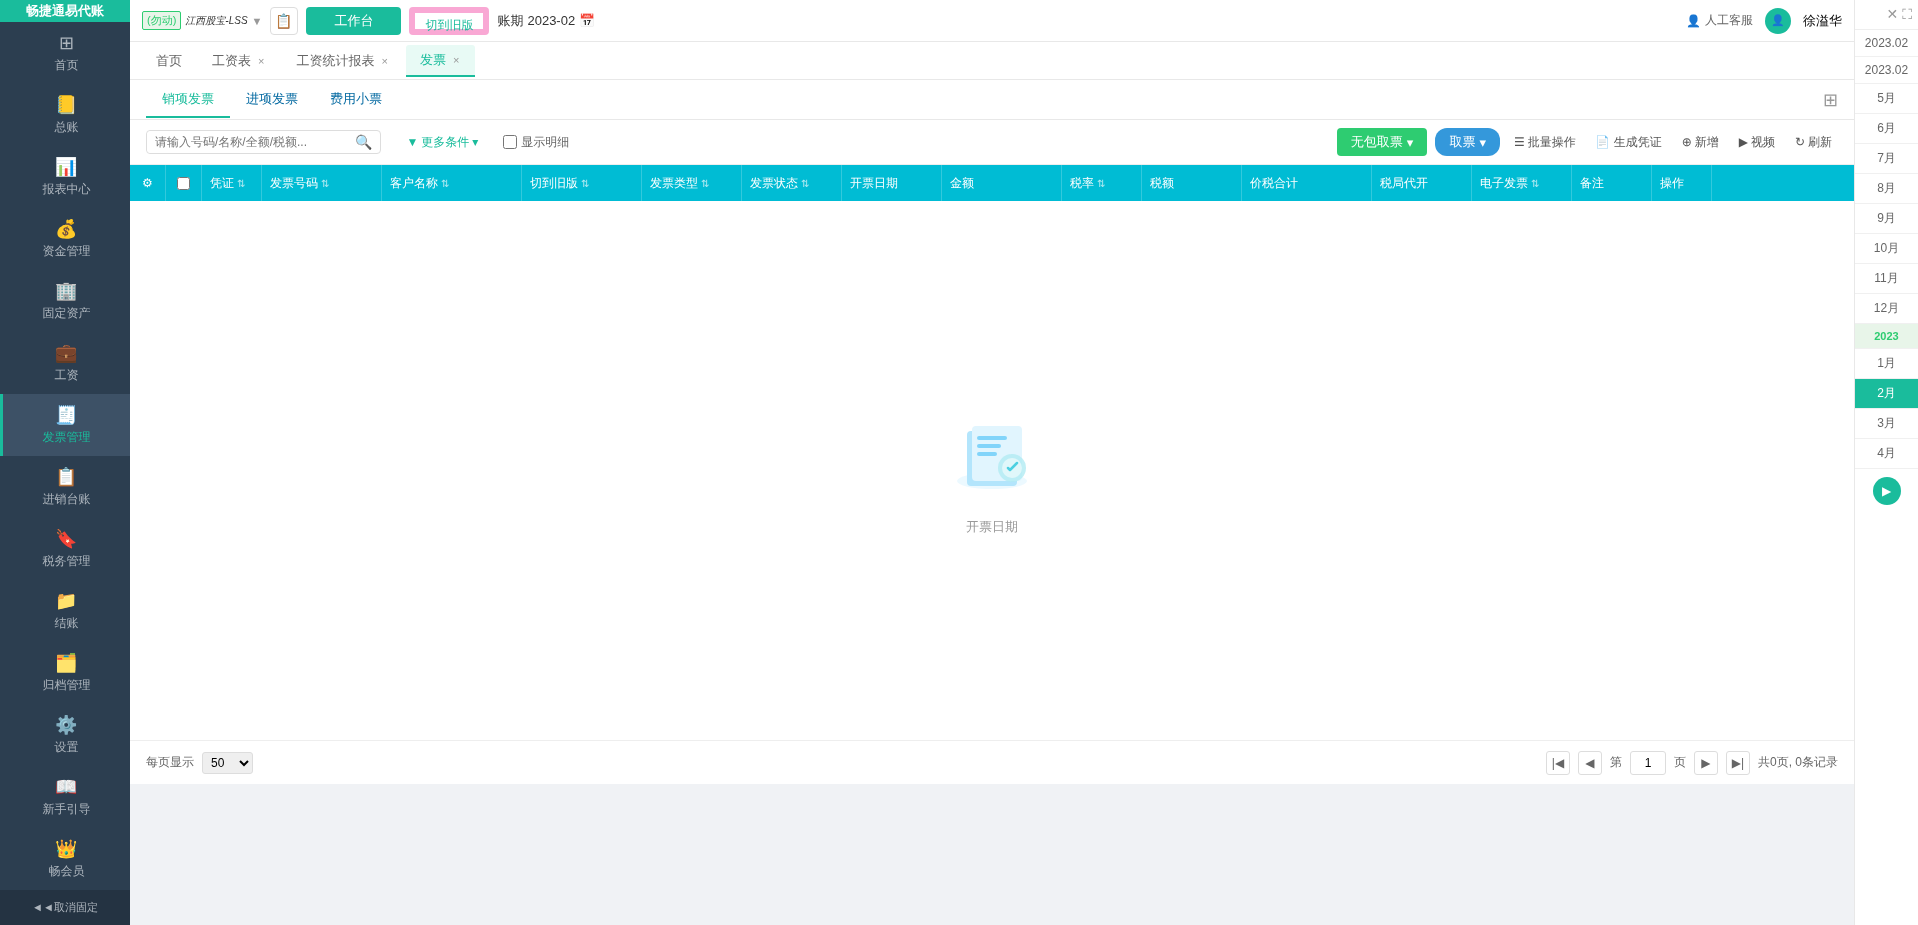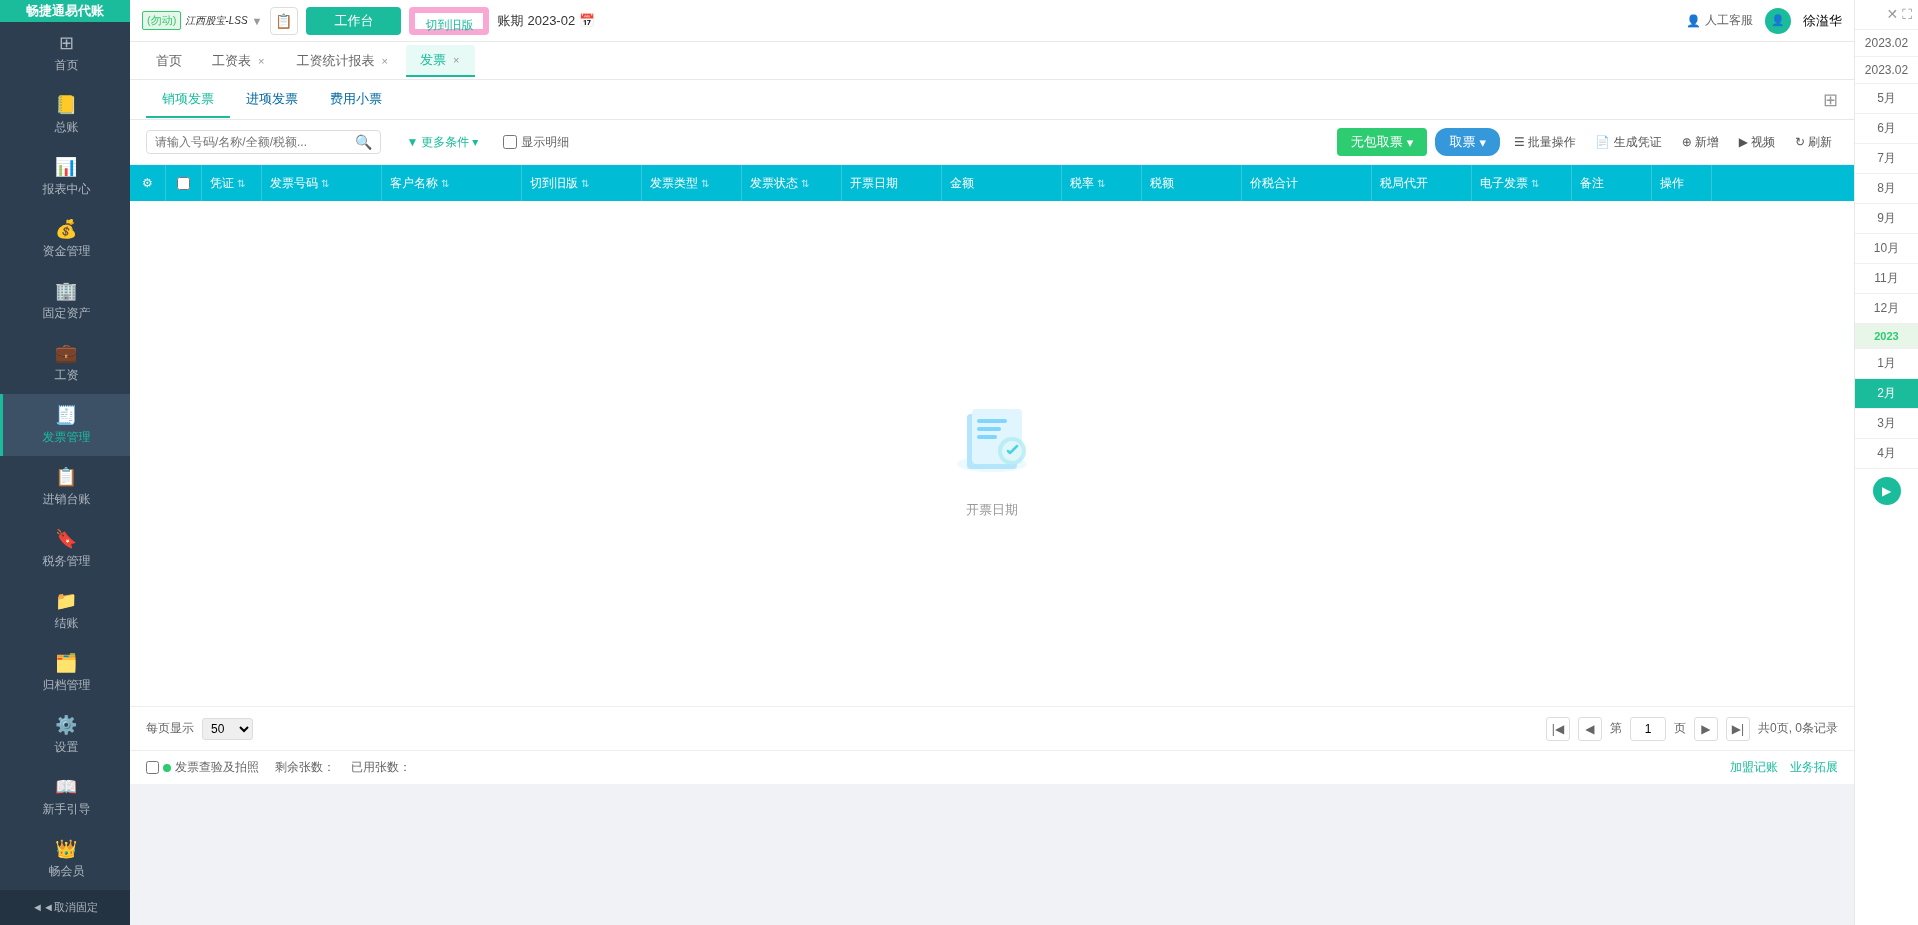--- a/index.html
+++ b/index.html
@@ -738,39 +738,20 @@
         <button class="page-btn">◀</button>
         <span>第</span>
         <input class="page-input" type="text" value="1" style="">
         <span>页</span>
         <button class="page-btn">▶</button>
         <button class="page-btn">▶|</button>
         <span>共0页, 0条记录</span>
       </div>
     </div>
 
-    <div class="footer">
-      <div class="footer-verify">
-        <input type="checkbox" style="">
-        <span class="verify-dot"></span>
-        <span>发票查验及拍照</span>
-      </div>
-      <span>
-        <span>剩余张数：</span>
-        <span></span>
-      </span>
-      <span>
-        <span>已用张数：</span>
-        <span></span>
-      </span>
-      <div class="footer-right">
-        <span class="footer-link">加盟记账</span>
-        <span class="footer-link">业务拓展</span>
-      </div>
-    </div>
   </div>
 </div>
 
 <div class="date-panel">
   <div class="date-panel-top">
     <div style="display: flex; gap: 4px;">
       <span style="cursor: pointer; color: #999; font-size: 14px;">✕</span>
       <span style="cursor: pointer; color: #999; font-size: 14px;">⛶</span>
     </div>
   </div>

